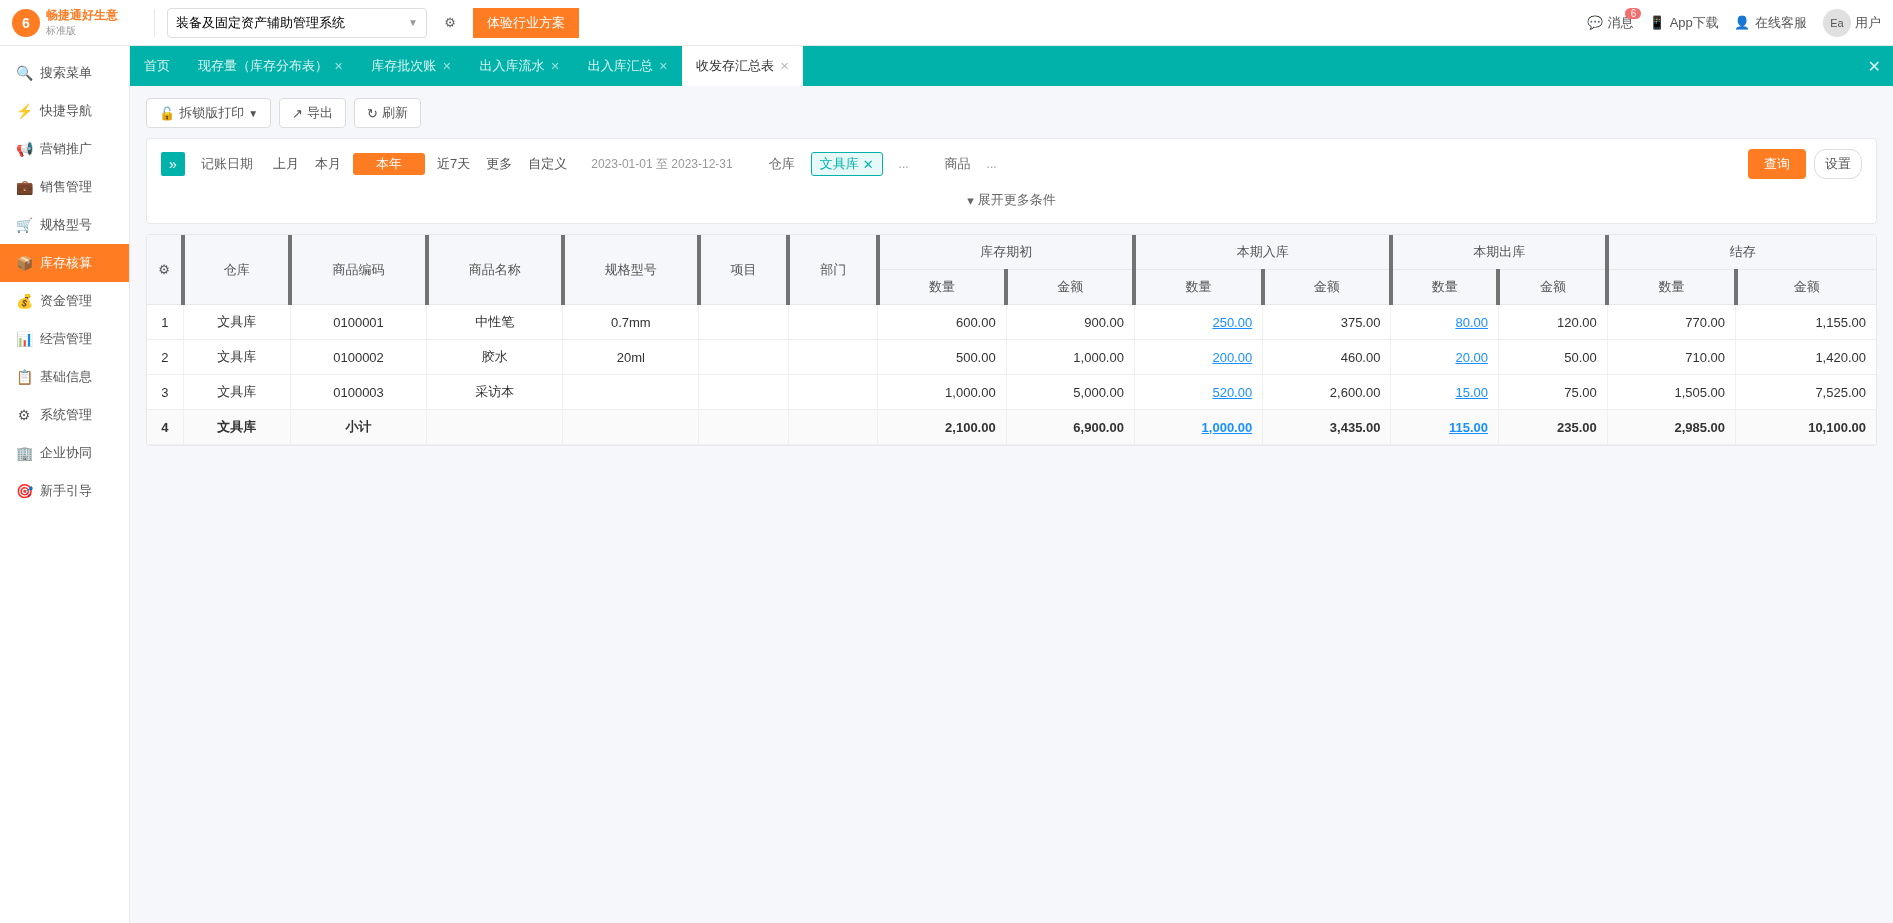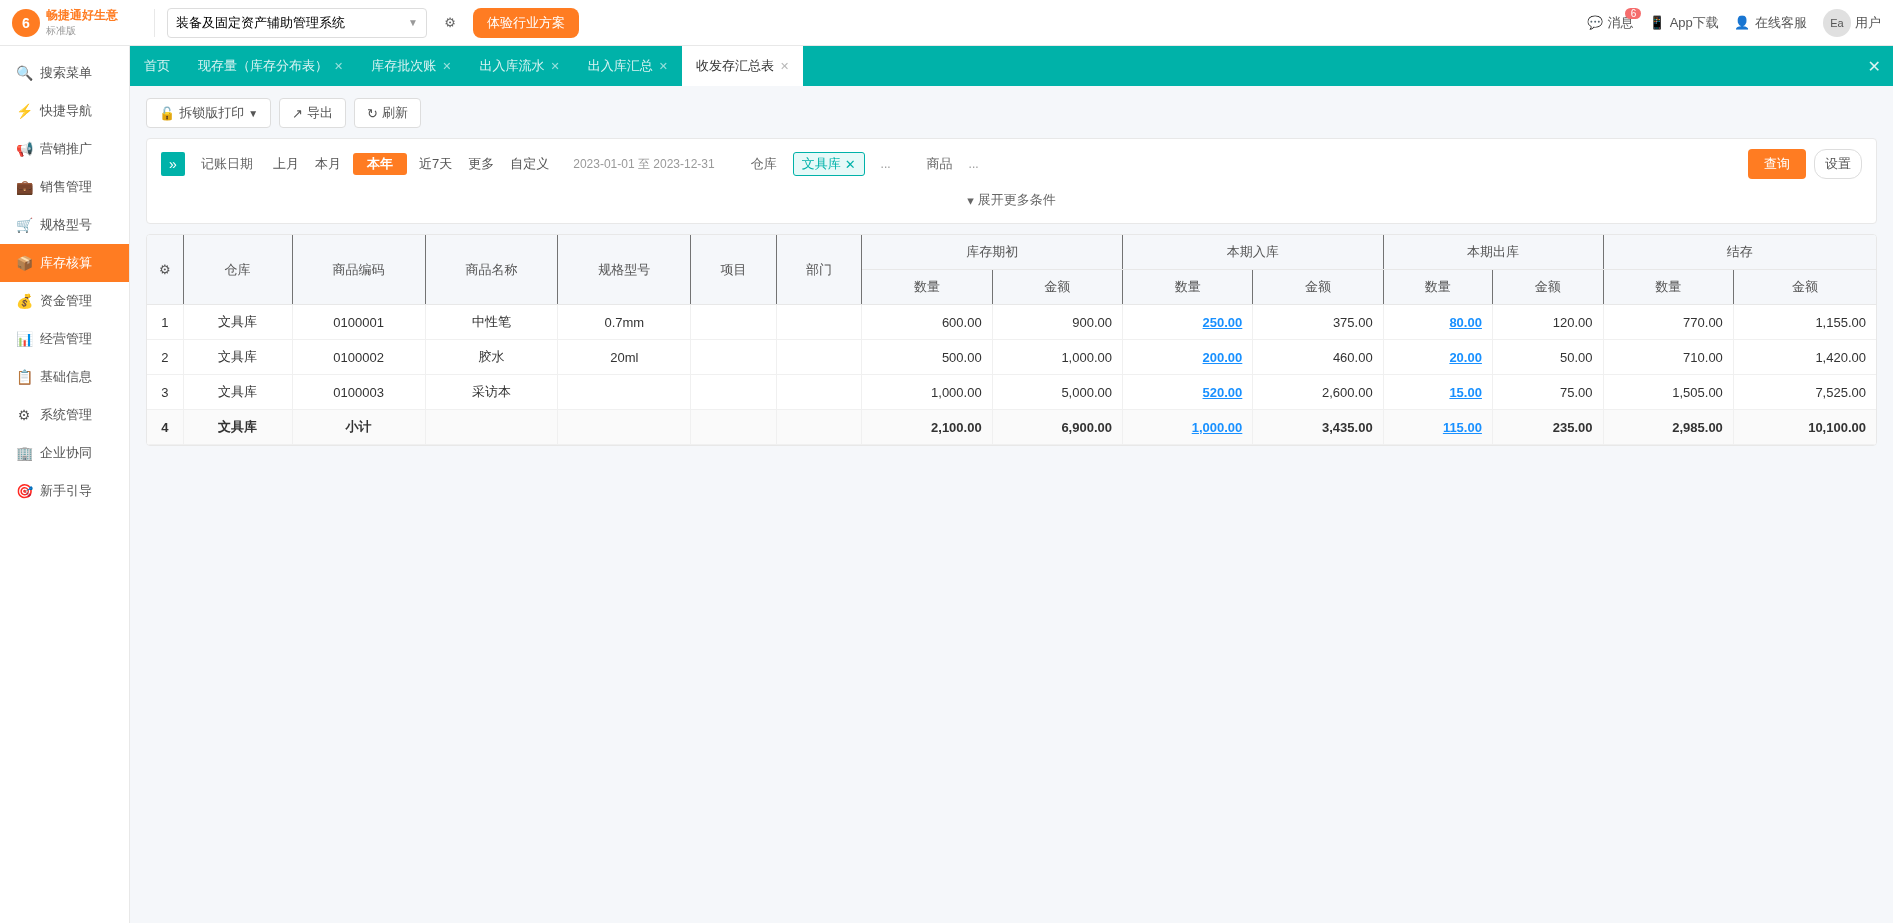--- a/index.html
+++ b/index.html
@@ -42,21 +42,21 @@
     }
     .settings-btn {
       width: 30px; height: 30px;
       display: flex; align-items: center; justify-content: center;
       cursor: pointer; color: #666;
     }
     .trial-btn {
       background: #ff7c22;
       color: #fff;
       border: none;
-      border-radius: 8px;
+      border-radius: 0;
       padding: 6px 14px;
       cursor: pointer;
       font-size: 13px;
     }
     .header-right {
       display: flex;
       align-items: center;
       gap: 16px;
       margin-left: auto;
     }
@@ -201,22 +201,21 @@
     .date-opt {
       color: #555;
       cursor: pointer;
       font-size: 13px;
       padding: 2px 4px;
     }
     .date-opt.active {
       background: #ff7c22;
       color: #fff;
       border-radius: 3px;
-      padding: 2px 14px;
-      font-weight: bold;
+      padding: 2px 23px;
     }
     .date-range { font-size: 12px; color: #999; margin-left: 4px; }
     .filter-tag {
       background: #e6f9f8;
       border: 1px solid #00b2a9;
       color: #00b2a9;
       border-radius: 3px;
       padding: 2px 8px;
       font-size: 12px;
       display: flex;
@@ -278,38 +277,38 @@
       width: 100%;
       border-collapse: collapse;
     }
     thead tr th {
       background: #f5f7fa;
       color: #555;
       font-weight: 500;
       padding: 8px 10px;
       text-align: center;
       border-bottom: 1px solid #e8e8e8;
-      border-right: 1px solid #737373;
+      border-right: 4px solid #737373;
       font-size: 13px;
       white-space: nowrap;
     }
     thead tr th:last-child { border-right: none; }
     thead tr.header-group th { border-bottom: 1px solid #e8e8e8; }
     tbody tr td {
       padding: 8px 10px;
       text-align: center;
       border-bottom: 1px solid #f0f0f0;
       border-right: 1px solid #f0f0f0;
       color: #333;
       font-size: 13px;
       white-space: nowrap;
     }
     tbody tr td:last-child { border-right: none; }
     tbody tr.subtotal-row { background: #fafafa; font-weight: bold; }
-    .link-text { color: #1890ff; text-decoration: underline; cursor: pointer; font-weight: bold; }
+    .link-text { color: #1890ff; text-decoration: underline; cursor: pointer; }
     .num-right { text-align: right; }
     .settings-col { width: 36px; }
 
     .page-header-actions {
       display: flex;
       justify-content: space-between;
       align-items: flex-start;
       margin-bottom: 10px;
     }
     .page-header-right {

